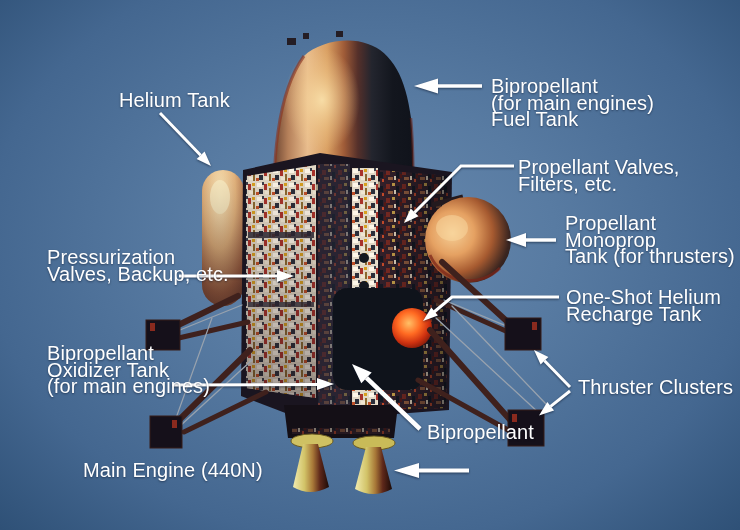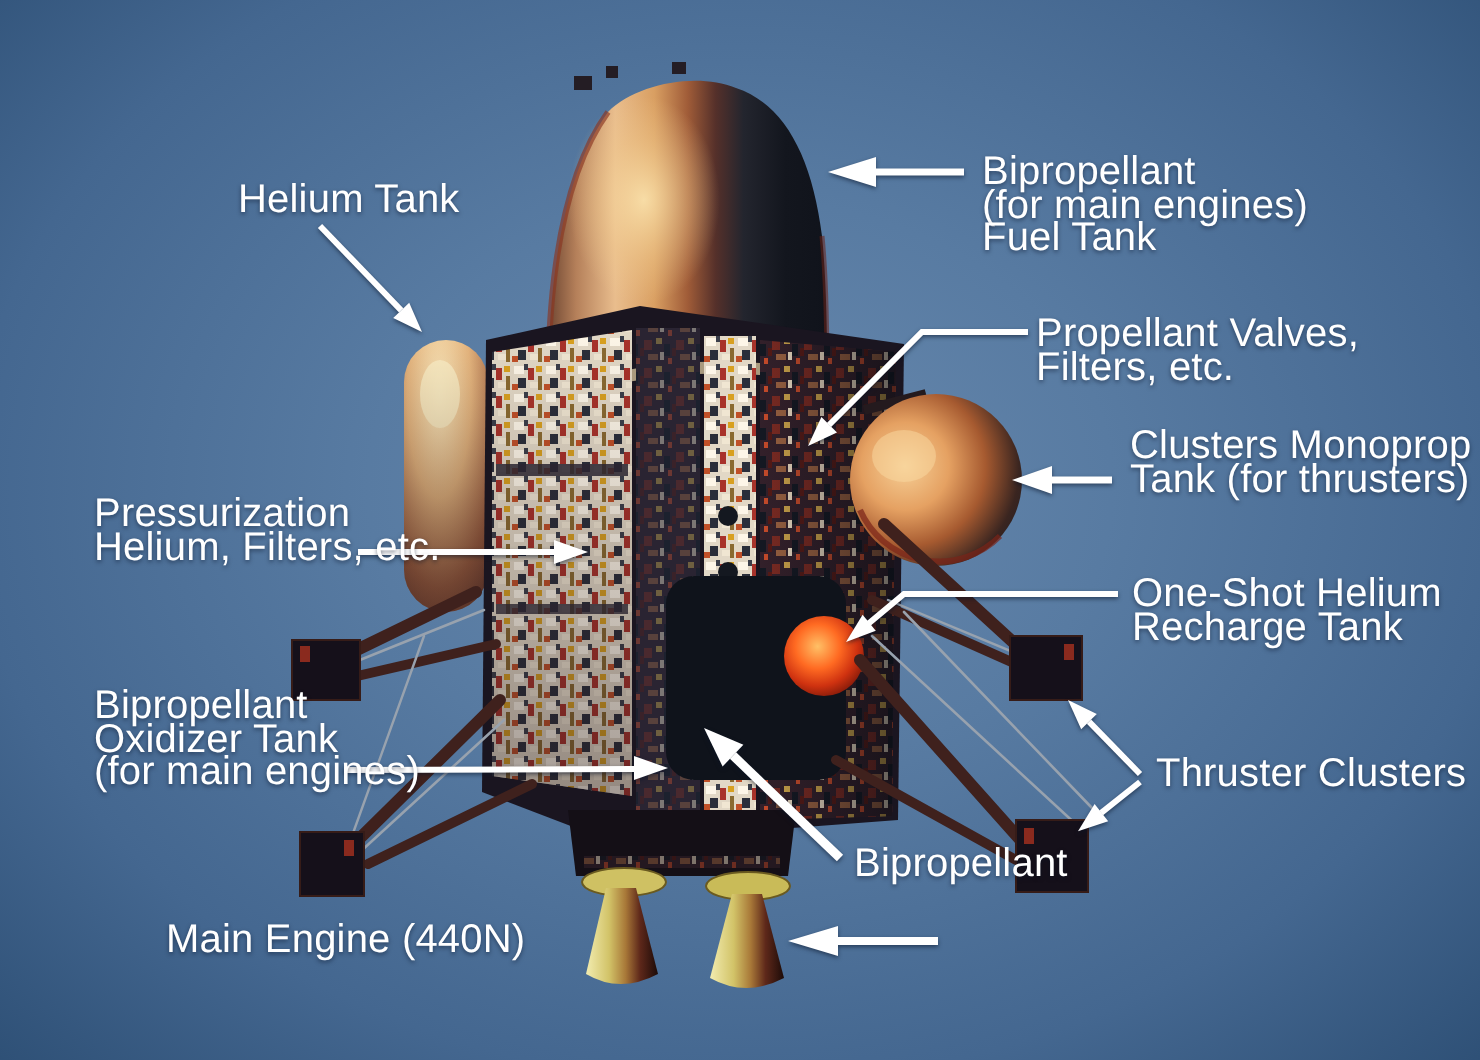--- a/index.html
+++ b/index.html
@@ -233,24 +233,24 @@
       </g>
     </g>
   </svg>
 
   <div class="label" style="left:119px;top:92px">Helium Tank</div>
   <div class="label" style="left:491px;top:78px">Bipropellant
 (for main engines)
 Fuel Tank</div>
   <div class="label" style="left:518px;top:159px">Propellant Valves,
 Filters, etc.</div>
-  <div class="label" style="left:565px;top:215px">Clusters Monoprop
+  <div class="label" style="left:565px;top:215px">Propellant Monoprop
 Tank (for thrusters)</div>
   <div class="label" style="left:47px;top:249px">Pressurization
-Helium, Filters, etc.</div>
+Valves, Backup, etc.</div>
   <div class="label" style="left:566px;top:289px">One-Shot Helium
 Recharge Tank</div>
   <div class="label" style="left:47px;top:345px">Bipropellant
 Oxidizer Tank
 (for main engines)</div>
   <div class="label" style="left:578px;top:379px">Thruster Clusters</div>
   <div class="label" style="left:427px;top:424px">Bipropellant</div>
   <div class="label" style="left:83px;top:462px">Main Engine (440N)</div>
 
 </div>

